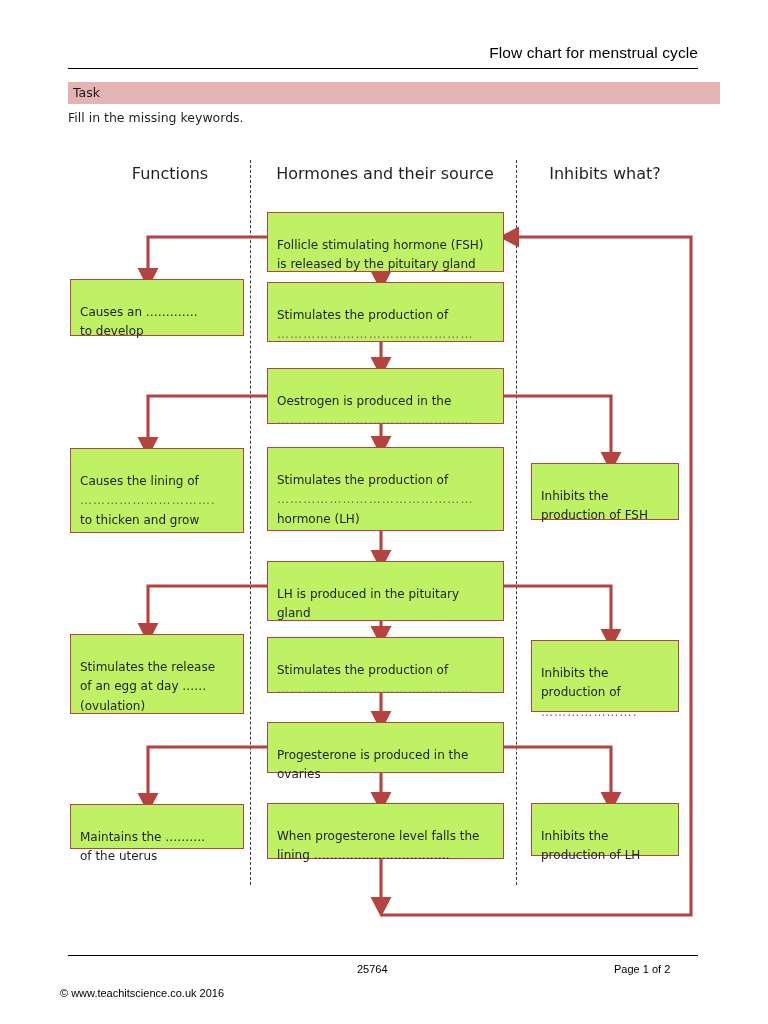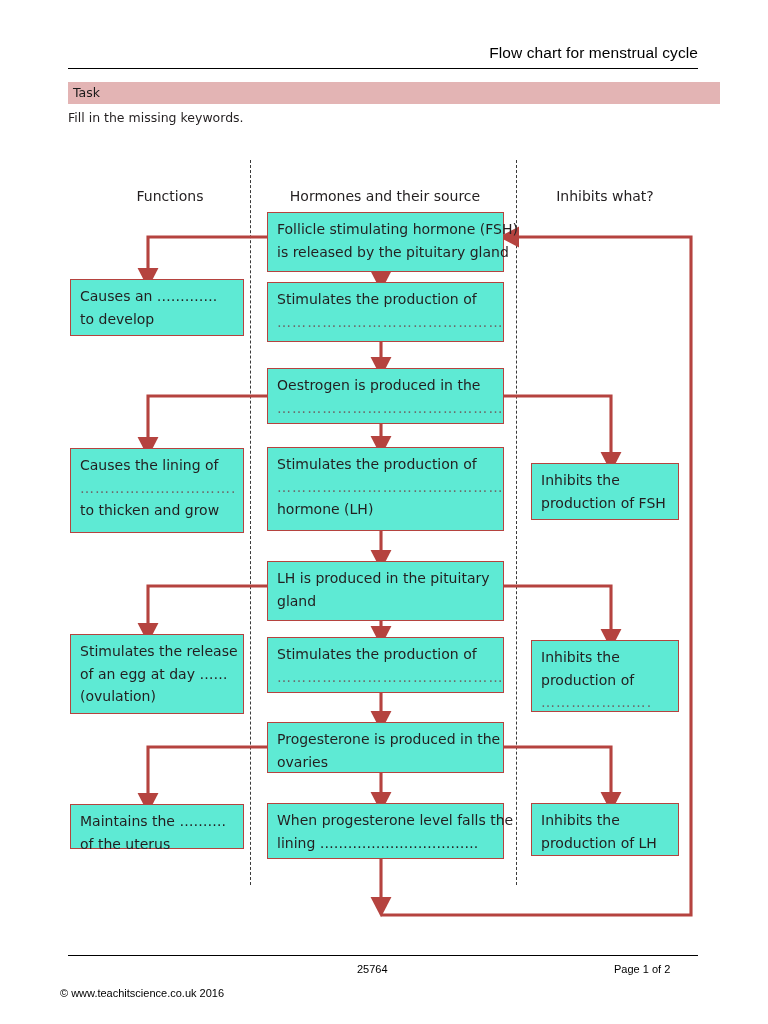--- a/index.html
+++ b/index.html
@@ -30,45 +30,45 @@
   }
   .task-bar span{
     position:absolute;left:5px;top:3px;font-size:12.5px;color:#1a1a1a;
   }
   .task-note{
     position:absolute;left:68px;top:110px;font-size:12.5px;color:#231f20;
   }
 
   
   .col-head{
-    position:absolute;font-size:14px;color:#231f20;text-align:center;margin-top:24px;
+    position:absolute;font-size:16px;color:#231f20;text-align:center;
   }
   #colh0{left:90px;top:164px;width:160px;}
   #colh1{left:270px;top:164px;width:230px;}
   #colh2{left:520px;top:164px;width:170px;}
 
   
   .divider{
     position:absolute;top:160px;height:725px;width:0;
     border-left:1.3px dashed #3a3a3a;
   }
   #div-a{left:250px;}
   #div-b{left:516px;}
 
   
   #wires{position:absolute;left:0;top:0;width:768px;height:1024px;}
 
   
   .box{
     position:absolute;
     border:1.6px solid #b5433f;
-    background:#5eead4;
+    background:#bef264;
     box-sizing:border-box;
-    padding:5px 9px 6px 9px;
-    font-size:14px;
+    padding:23px 9px 6px 9px;
+    font-size:12px;
     line-height:1.62;
     color:#231f20;
   }
   .box .ln{display:block;white-space:nowrap;}
   .dots{color:#6b6b6b;letter-spacing:1.1px;}
 
   
   .ftr-rule{
     position:absolute;left:68px;top:955px;width:630px;height:0;
     border-top:1.2px solid #000;

